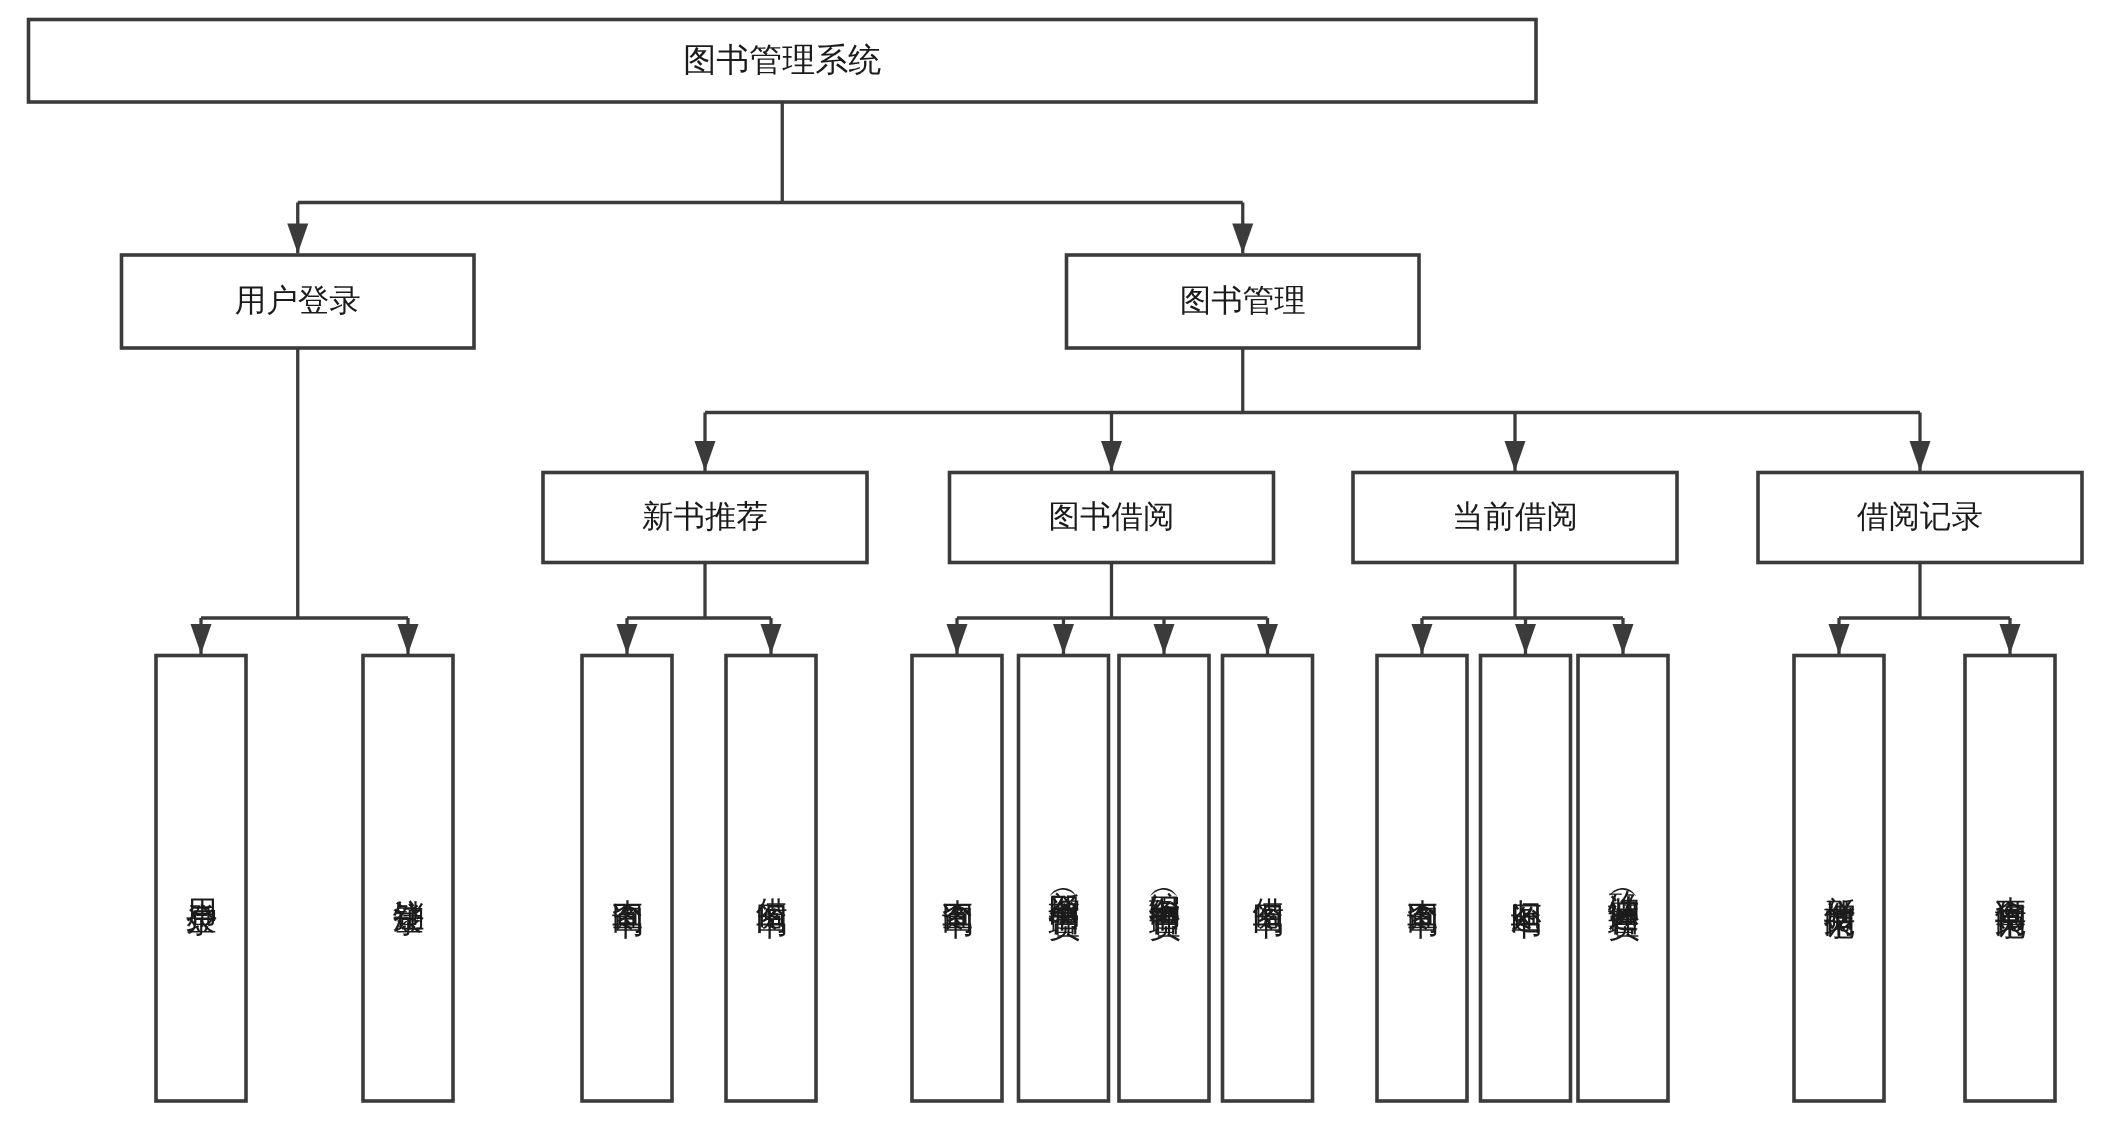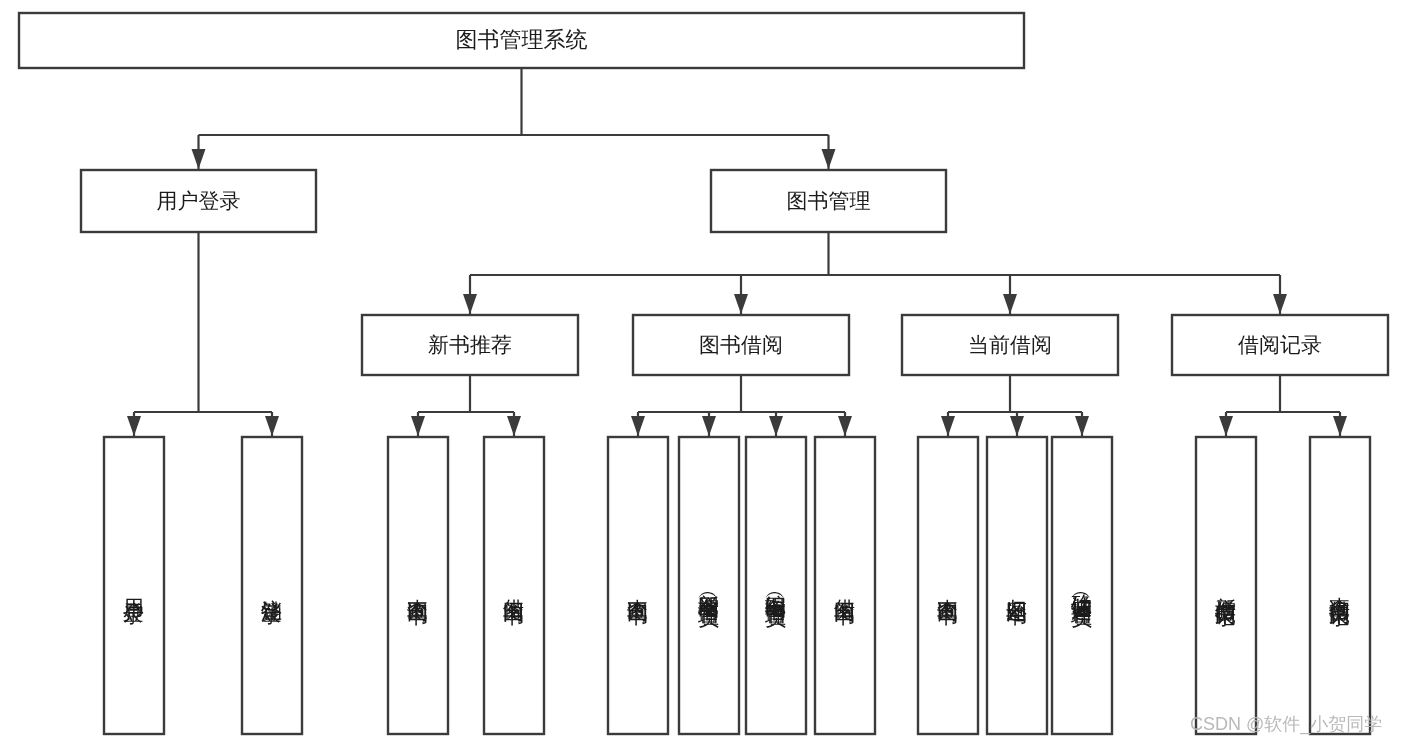--- a/index.html
+++ b/index.html
@@ -267,15 +267,14 @@
         <span class="vlabel">确认归还（管理员）</span>
       </div>
       <div class="vlabel-wrap" style="left: 1196px; top: 437px; width: 60px; height: 297px;">
         <span class="vlabel">新增借阅记录</span>
       </div>
       <div class="vlabel-wrap" style="left: 1310px; top: 437px; width: 60px; height: 297px;">
         <span class="vlabel">查询借阅记录</span>
       </div>
     </div>
 
-  <div class="watermark">CSDN @软件_小贺同学</div>
 
 </div>
 
 </body></html>

